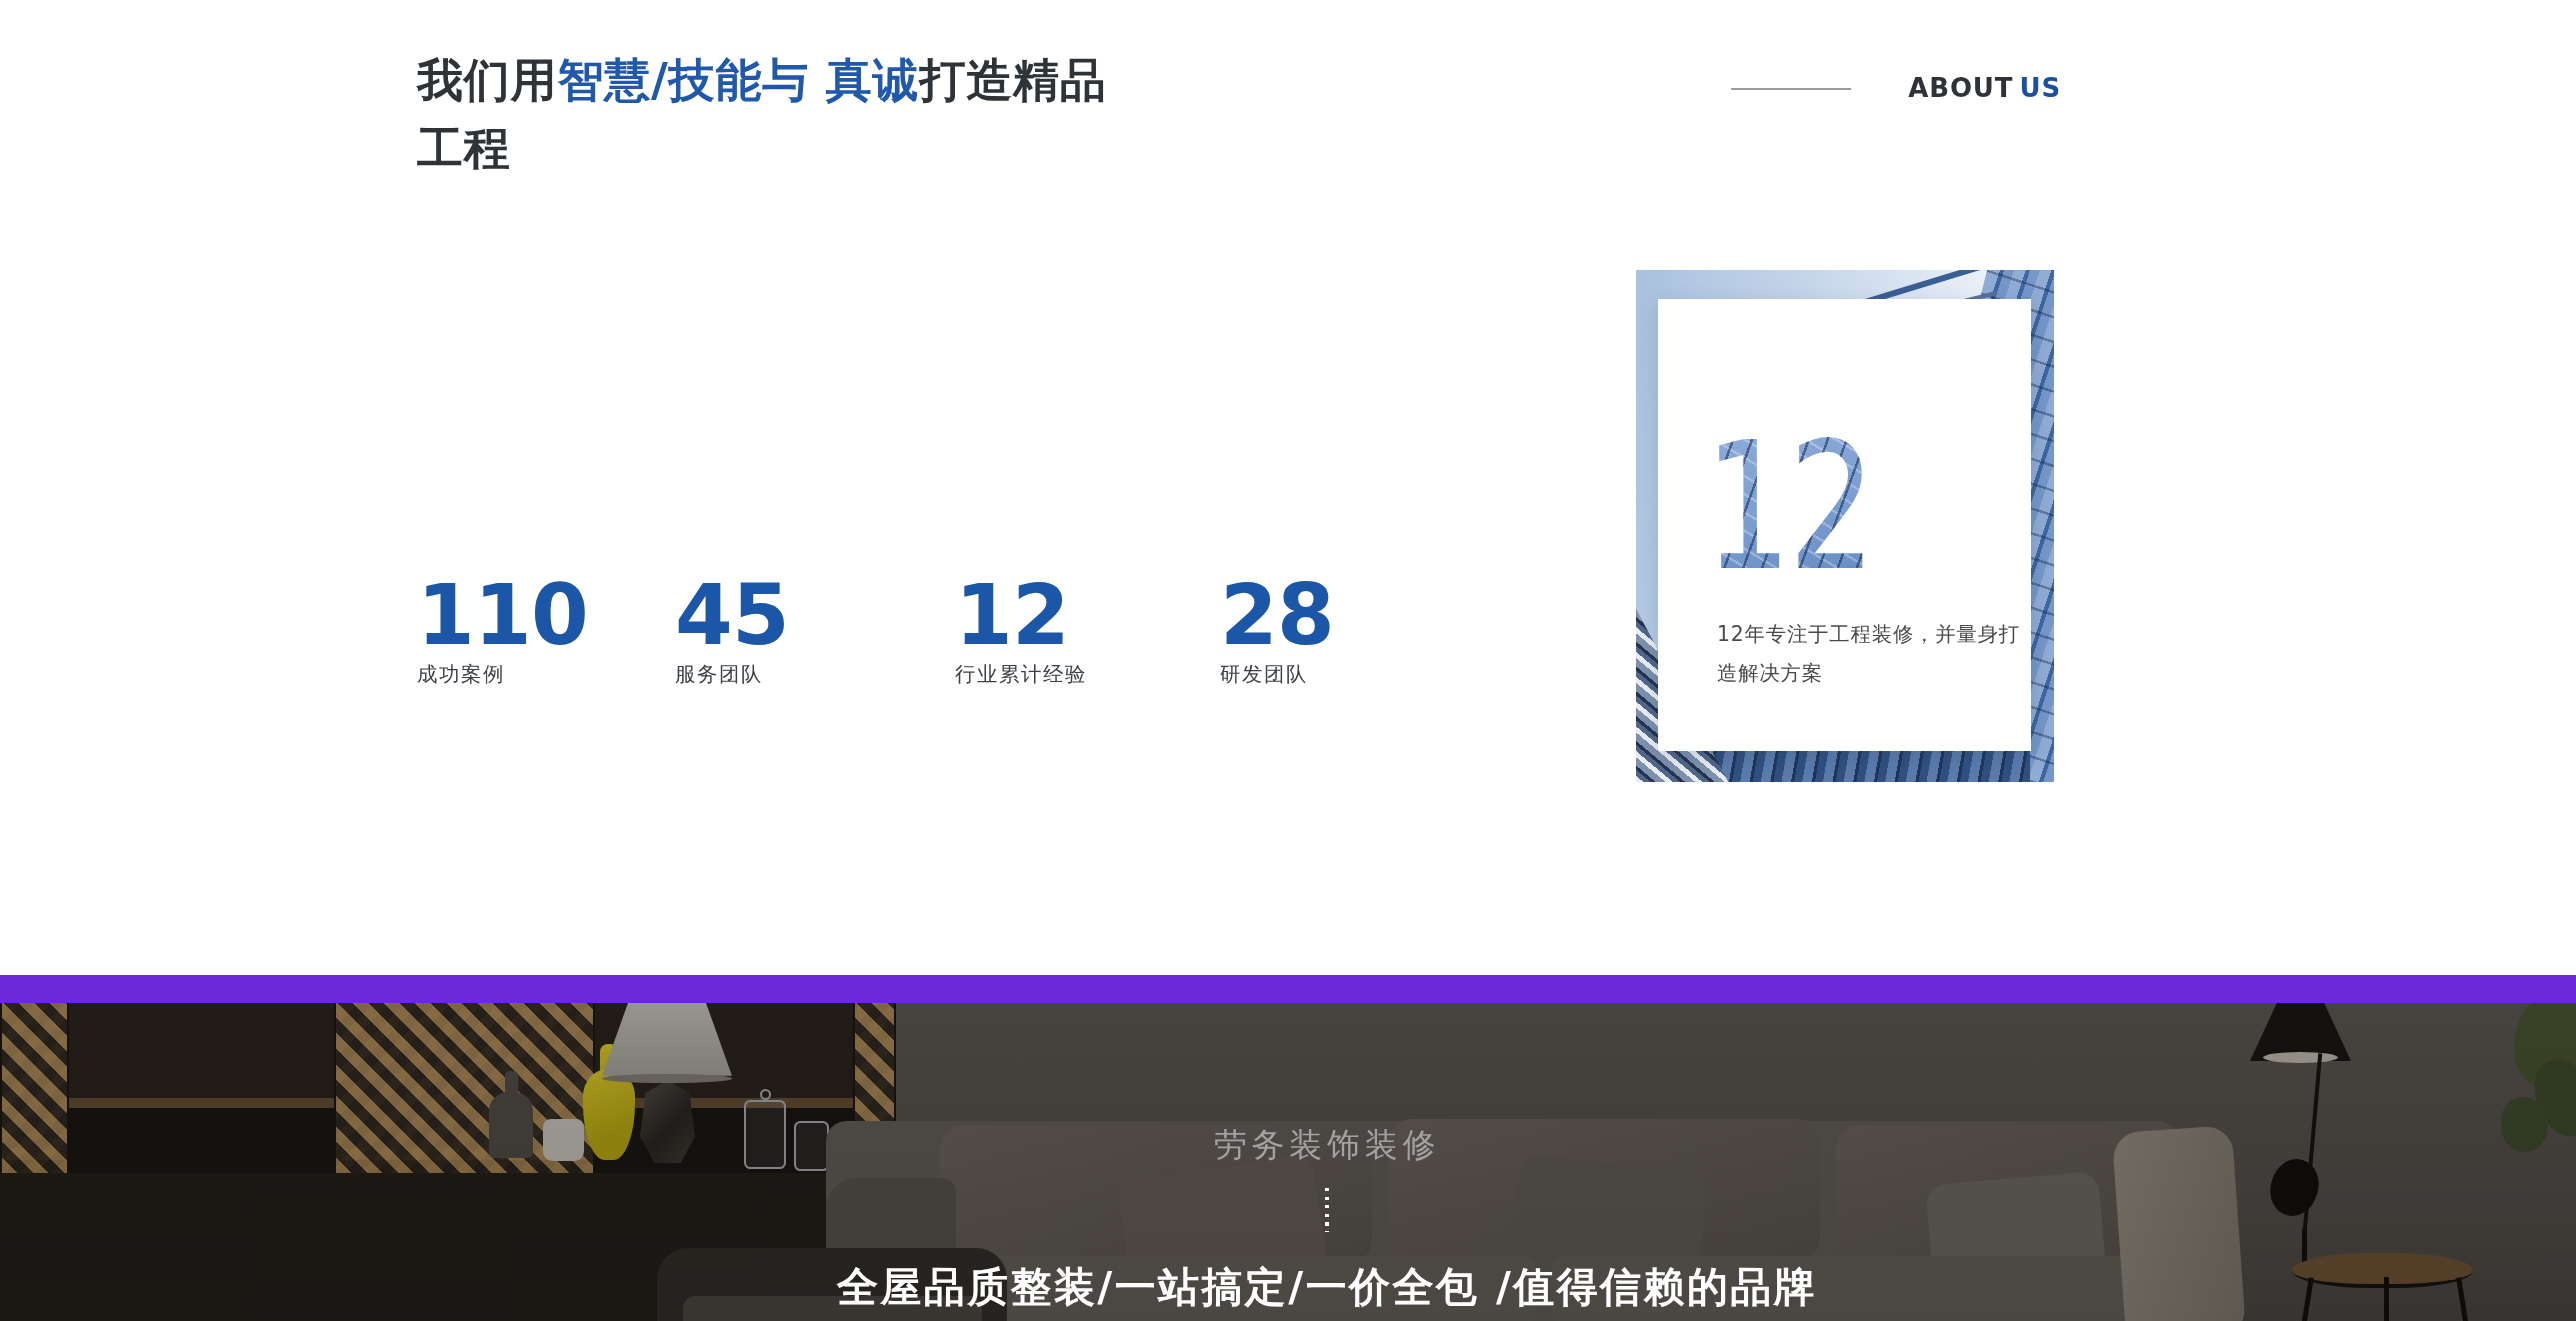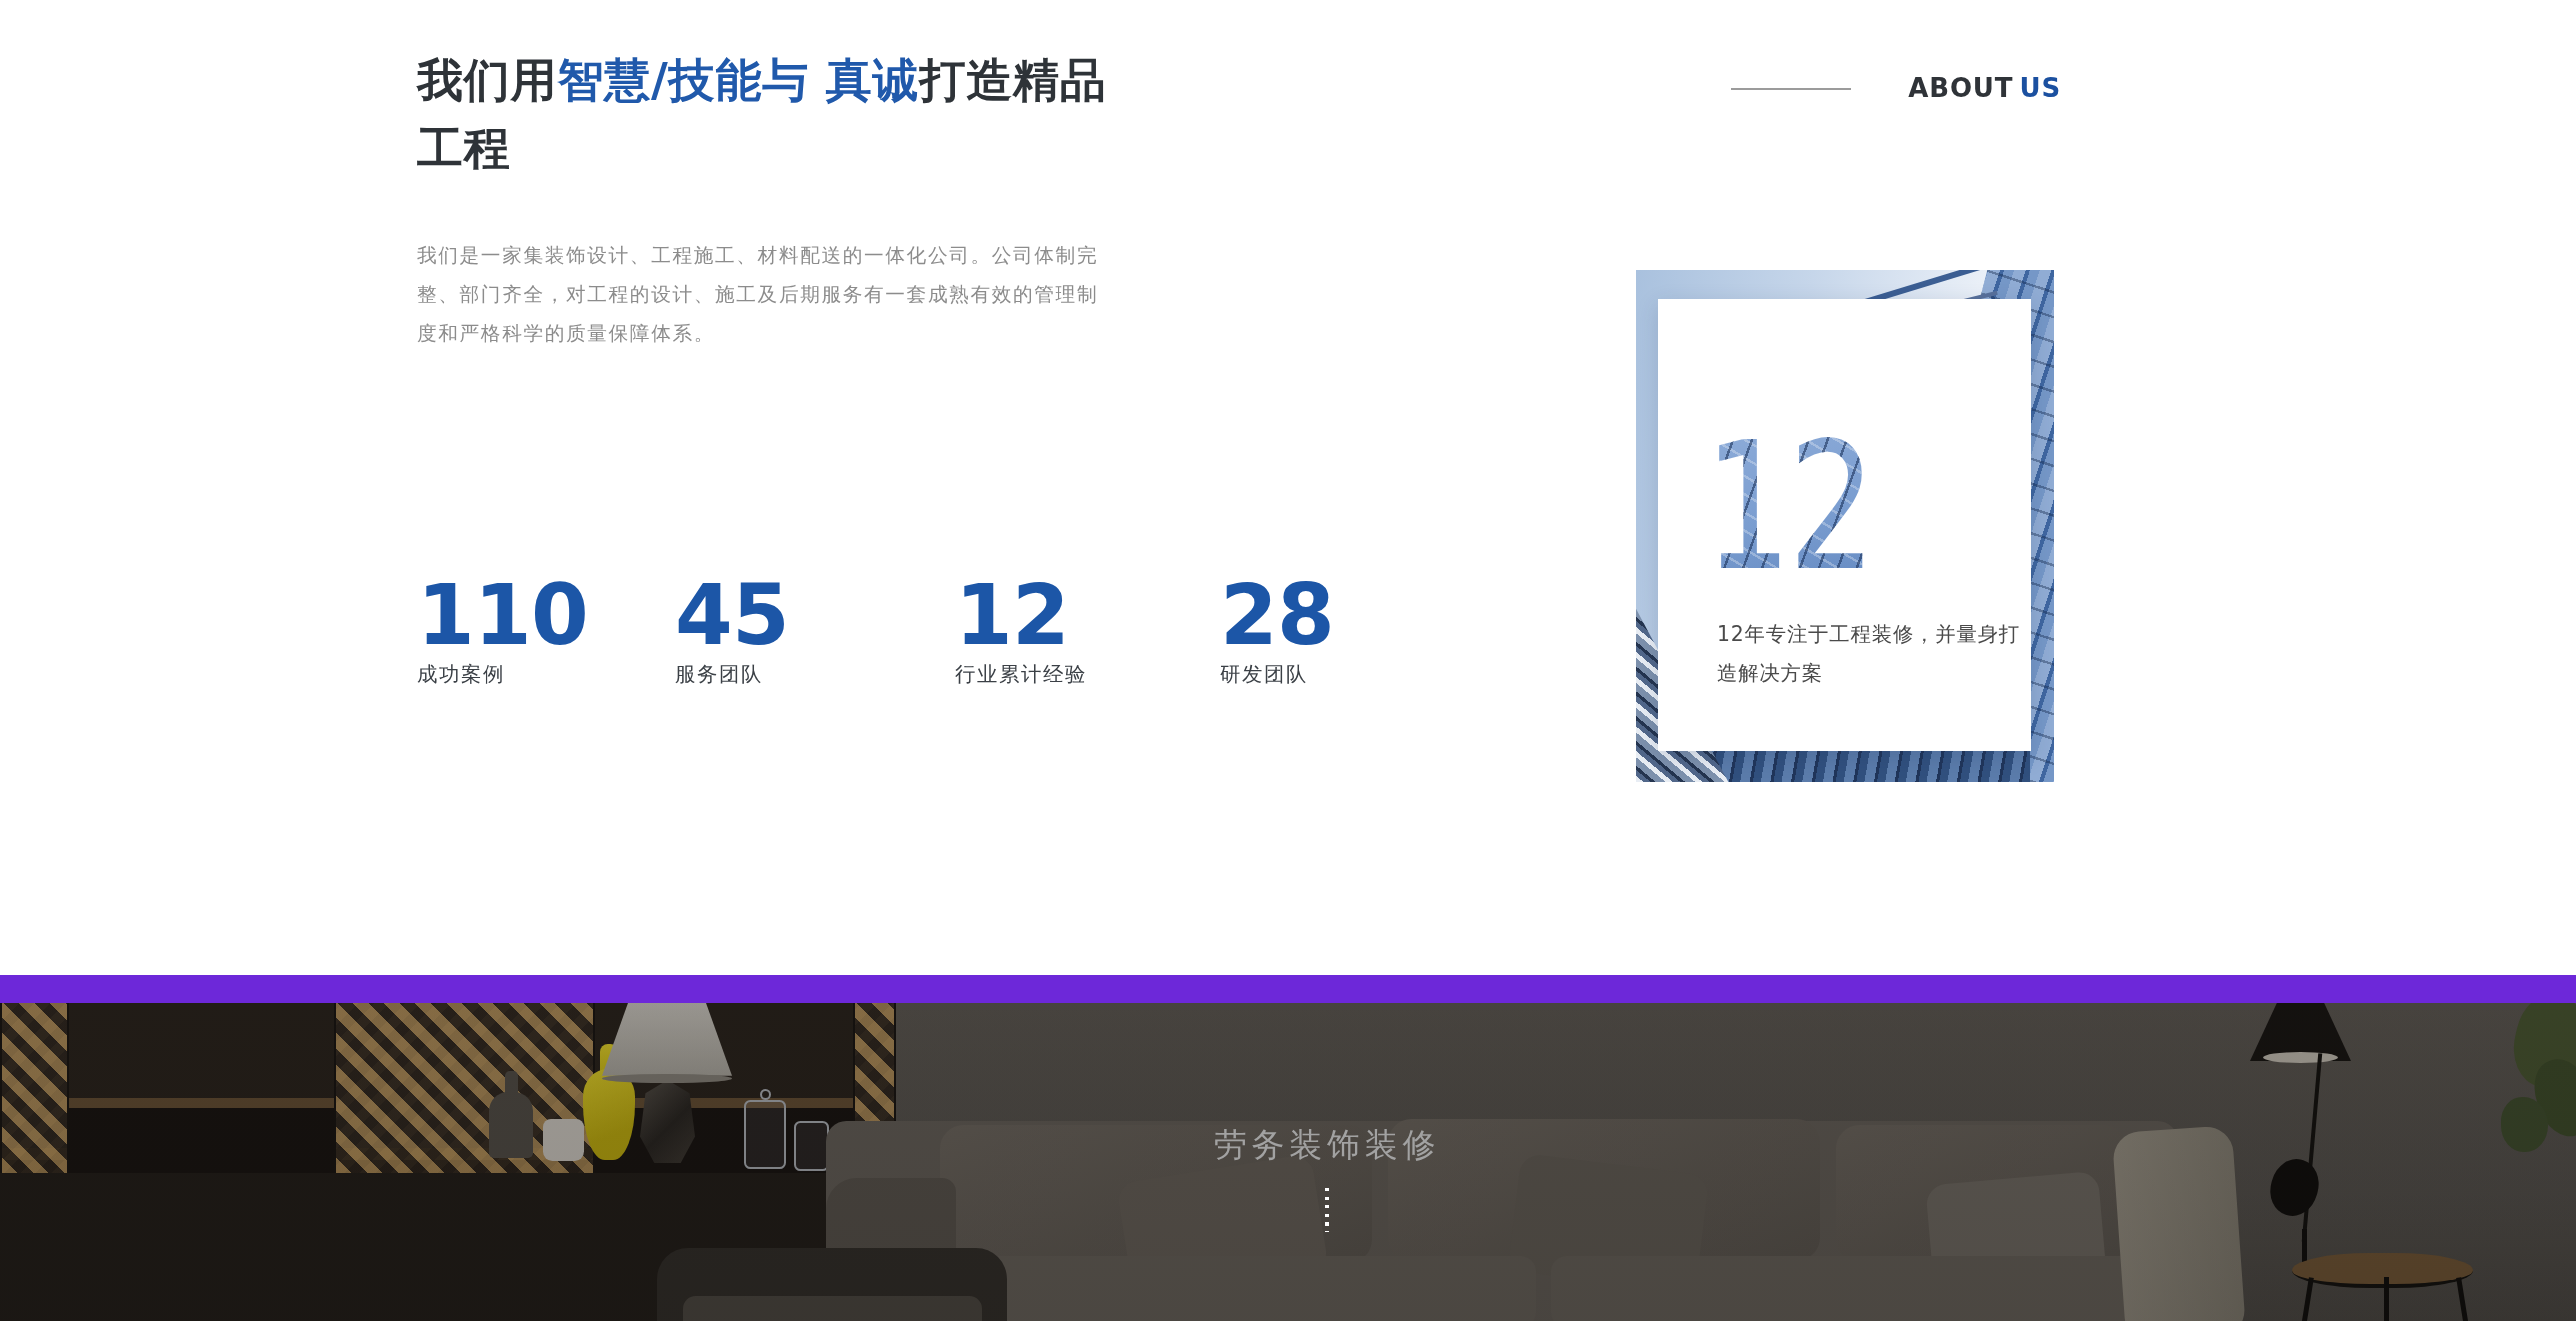--- a/index.html
+++ b/index.html
@@ -172,21 +172,20 @@
 
   <section class="about">
 
     <h1 class="heading"><span>我们用</span><span class="hl">智慧/技能与 真诚</span><span>打造精品工程</span></h1>
 
     <div class="about-label">
       <span class="label-line"></span>
       <span class="label-text"><span>ABOUT</span><span class="us">US</span></span>
     </div>
 
-    <p class="desc">我们是一家集装饰设计、工程施工、材料配送的一体化公司。公司体制完整、部门齐全，对工程的设计、施工及后期服务有一套成熟有效的管理制度和严格科学的质量保障体系。</p>
 
     <div class="stats">
       <div class="stat">
         <div class="num">110</div>
         <div class="lbl">成功案例</div>
       </div>
       <div class="stat">
         <div class="num">45</div>
         <div class="lbl">服务团队</div>
       </div>
@@ -270,17 +269,18 @@
     <div class="plant-blob pb2"></div>
     <div class="plant-blob pb3"></div>
     <div class="blanket"></div>
 
     <div class="floor-shade"></div>
     <div class="dark-overlay"></div>
 
     <div class="banner-caption">
       <span class="banner-category">劳务装饰装修</span>
       <span class="dotted-line"></span>
+      <span class="banner-title">全屋品质整装/一站搞定/一价全包 /值得信赖的品牌</span>
     </div>
   </section>
 
 </div>
 
 
 </body></html>

